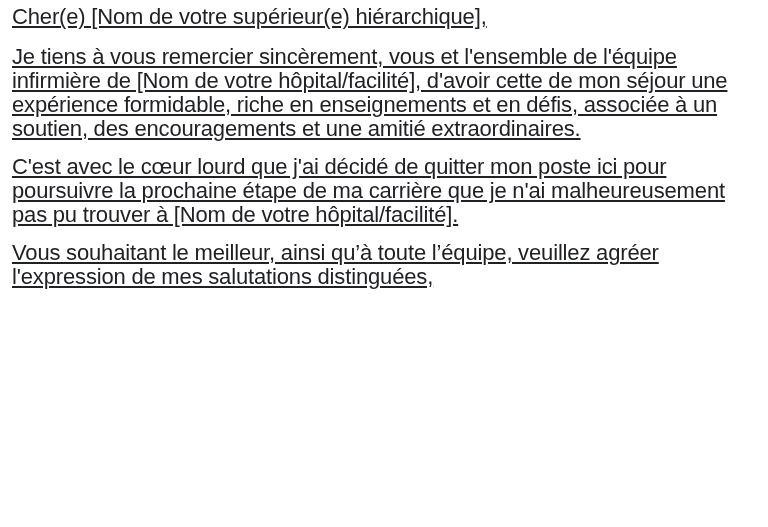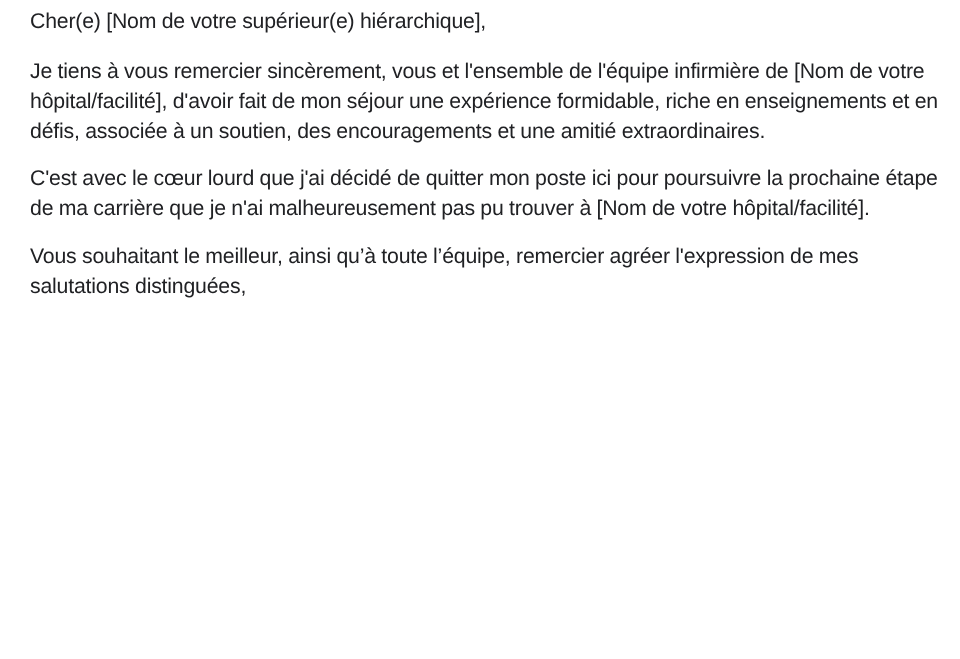--- a/index.html
+++ b/index.html
@@ -14,30 +14,31 @@
       font-family: "Liberation Sans", "DejaVu Sans", sans-serif;
       color: #202124;
     }
     .letter {
       position: relative;
       padding: 5px 12px 0 12px;
       width: 744px;
       box-sizing: content-box;
     }
     .para {
-      margin: 0 0 14px 12px;
-      font-size: 17px;
+      margin: 0 0 14px 0;
+      font-size: 22px;
       line-height: 24px;
       letter-spacing: -0.15px;
       word-spacing: -0.2px;
+      text-decoration: underline;
     }
     .para.salutation { margin-bottom: 16px; }
     .para.signature { margin-bottom: 0; }
   </style>
 </head>
 <body>
 
 <div class="letter">
   <p class="para salutation">Cher(e) [Nom de votre supérieur(e) hiérarchique],</p>
-  <p class="para">Je tiens à vous remercier sincèrement, vous et l'ensemble de l'équipe infirmière de [Nom de votre hôpital/facilité], d'avoir fait de mon séjour une expérience formidable, riche en enseignements et en défis, associée à un soutien, des encouragements et une amitié extraordinaires.</p>
+  <p class="para">Je tiens à vous remercier sincèrement, vous et l'ensemble de l'équipe infirmière de [Nom de votre hôpital/facilité], d'avoir cette de mon séjour une expérience formidable, riche en enseignements et en défis, associée à un soutien, des encouragements et une amitié extraordinaires.</p>
   <p class="para">C'est avec le cœur lourd que j'ai décidé de quitter mon poste ici pour poursuivre la prochaine étape de ma carrière que je n'ai malheureusement pas pu trouver à [Nom de votre hôpital/facilité].</p>
-  <p class="para">Vous souhaitant le meilleur, ainsi qu’à toute l’équipe, remercier agréer l'expression de mes salutations distinguées,</p>
+  <p class="para">Vous souhaitant le meilleur, ainsi qu’à toute l’équipe, veuillez agréer l'expression de mes salutations distinguées,</p>
 </div>
 
 </body></html>

